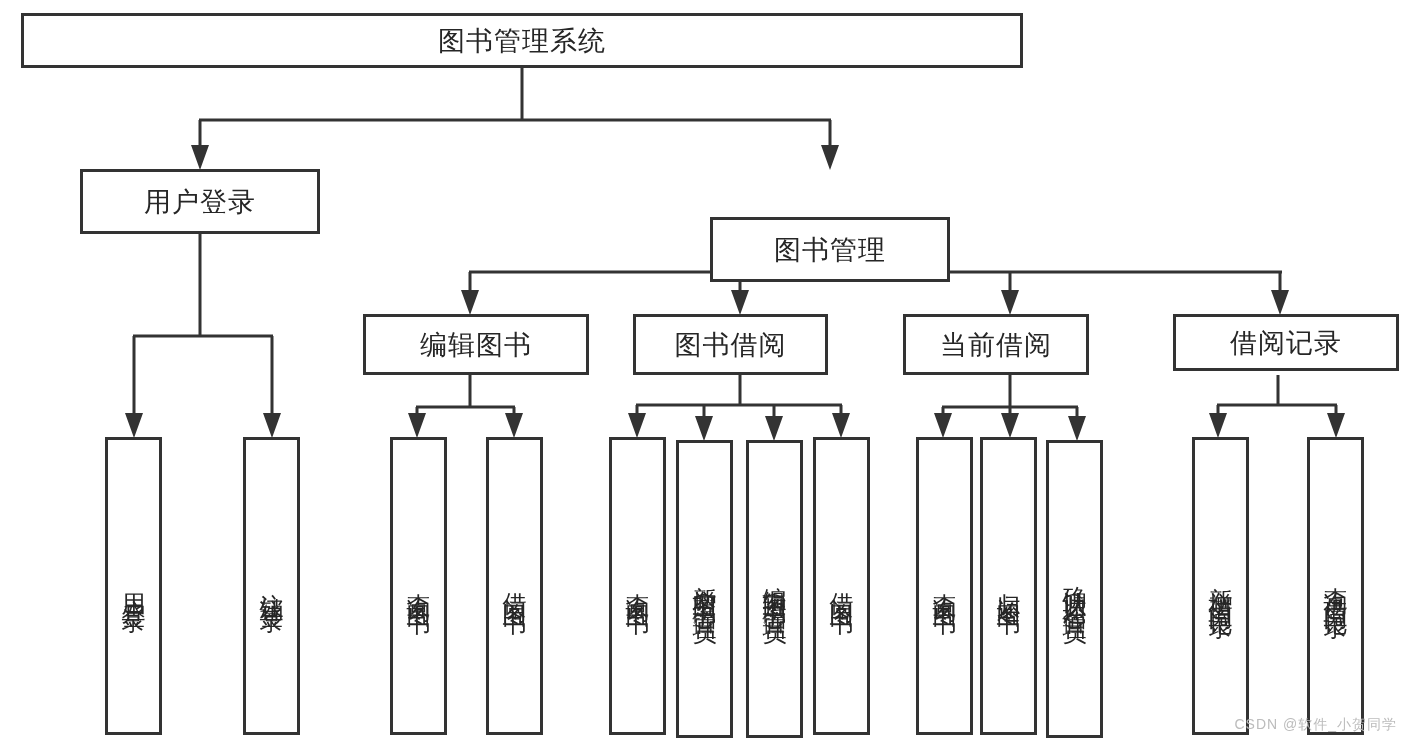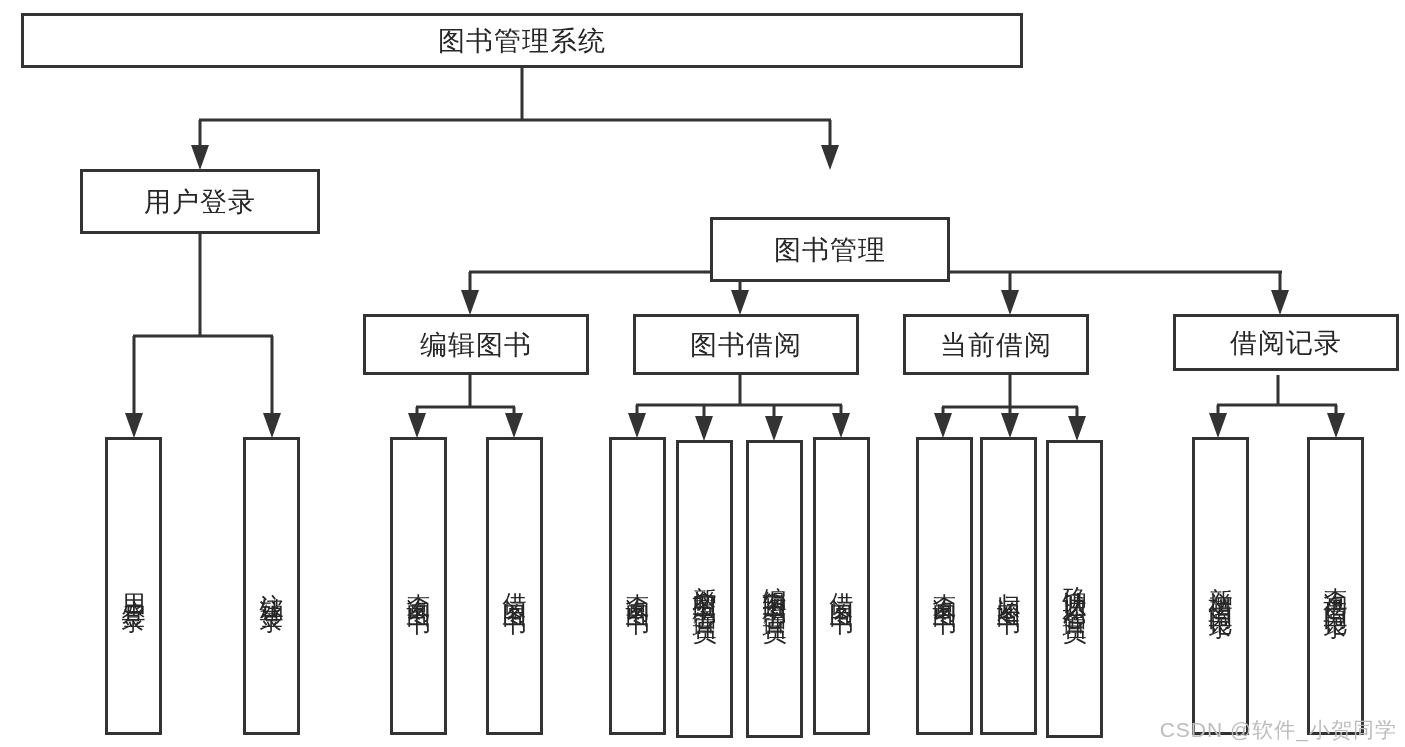--- a/index.html
+++ b/index.html
@@ -52,21 +52,21 @@
     width: 57px; height: 298px;
     top: 437px;
   }
   .vbox.offset { top: 440px; }
   .vbox.tight { letter-spacing: 5px; }
   #watermark {
     position: absolute;
     top: 716px;
     right: 8px;
     z-index: 3;
-    font-size: 21px;
+    font-size: 14px;
     color: var(--watermark);
     letter-spacing: 1px;
   }
 </style>
 </head>
 <body>
 
 <div id="canvas">
 
   <svg id="connector-svg" viewBox="0 0 1405 747" xmlns="http://www.w3.org/2000/svg">
@@ -106,21 +106,21 @@
       M1209 413 L1227 413 L1218 438 Z
       M1327 413 L1345 413 L1336 438 Z"></path>
   </svg>
 
   <div class="box hbox" style="left:21px; top:13px; width:1002px; height:55px;">图书管理系统</div>
 
   <div class="box hbox" style="left:80px; top:169px; width:240px; height:65px;">用户登录</div>
   <div class="box hbox" style="left:710px; top:169px; width:240px; height:65px;margin-top:48px;">图书管理</div>
 
   <div class="box hbox" style="left:363px; top:314px; width:226px; height:61px;">编辑图书</div>
-  <div class="box hbox" style="left:633px; top:314px; width:226px; height:61px;">图书借阅</div>
+  <div class="box hbox" style="left:633px; top:314px; width:195px; height:61px;">图书借阅</div>
   <div class="box hbox" style="left:903px; top:314px; width:186px; height:61px;">当前借阅</div>
   <div class="box hbox" style="left:1173px; top:314px; width:226px; height:57px;">借阅记录</div>
 
   <div class="box vbox" style="left:105px;">用户登录</div>
   <div class="box vbox" style="left:243px;">注销登录</div>
 
   <div class="box vbox" style="left:390px;">查询图书</div>
   <div class="box vbox" style="left:486px;">借阅图书</div>
 
   <div class="box vbox" style="left:609px;">查询图书</div>

